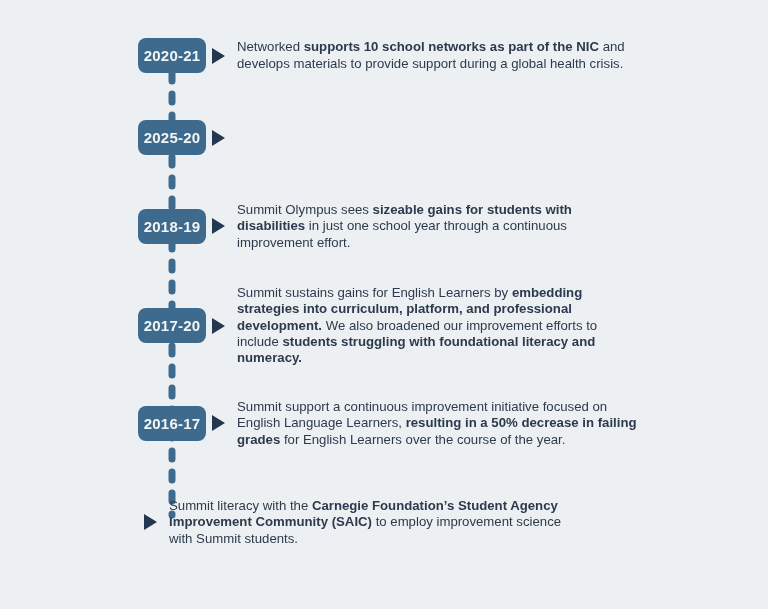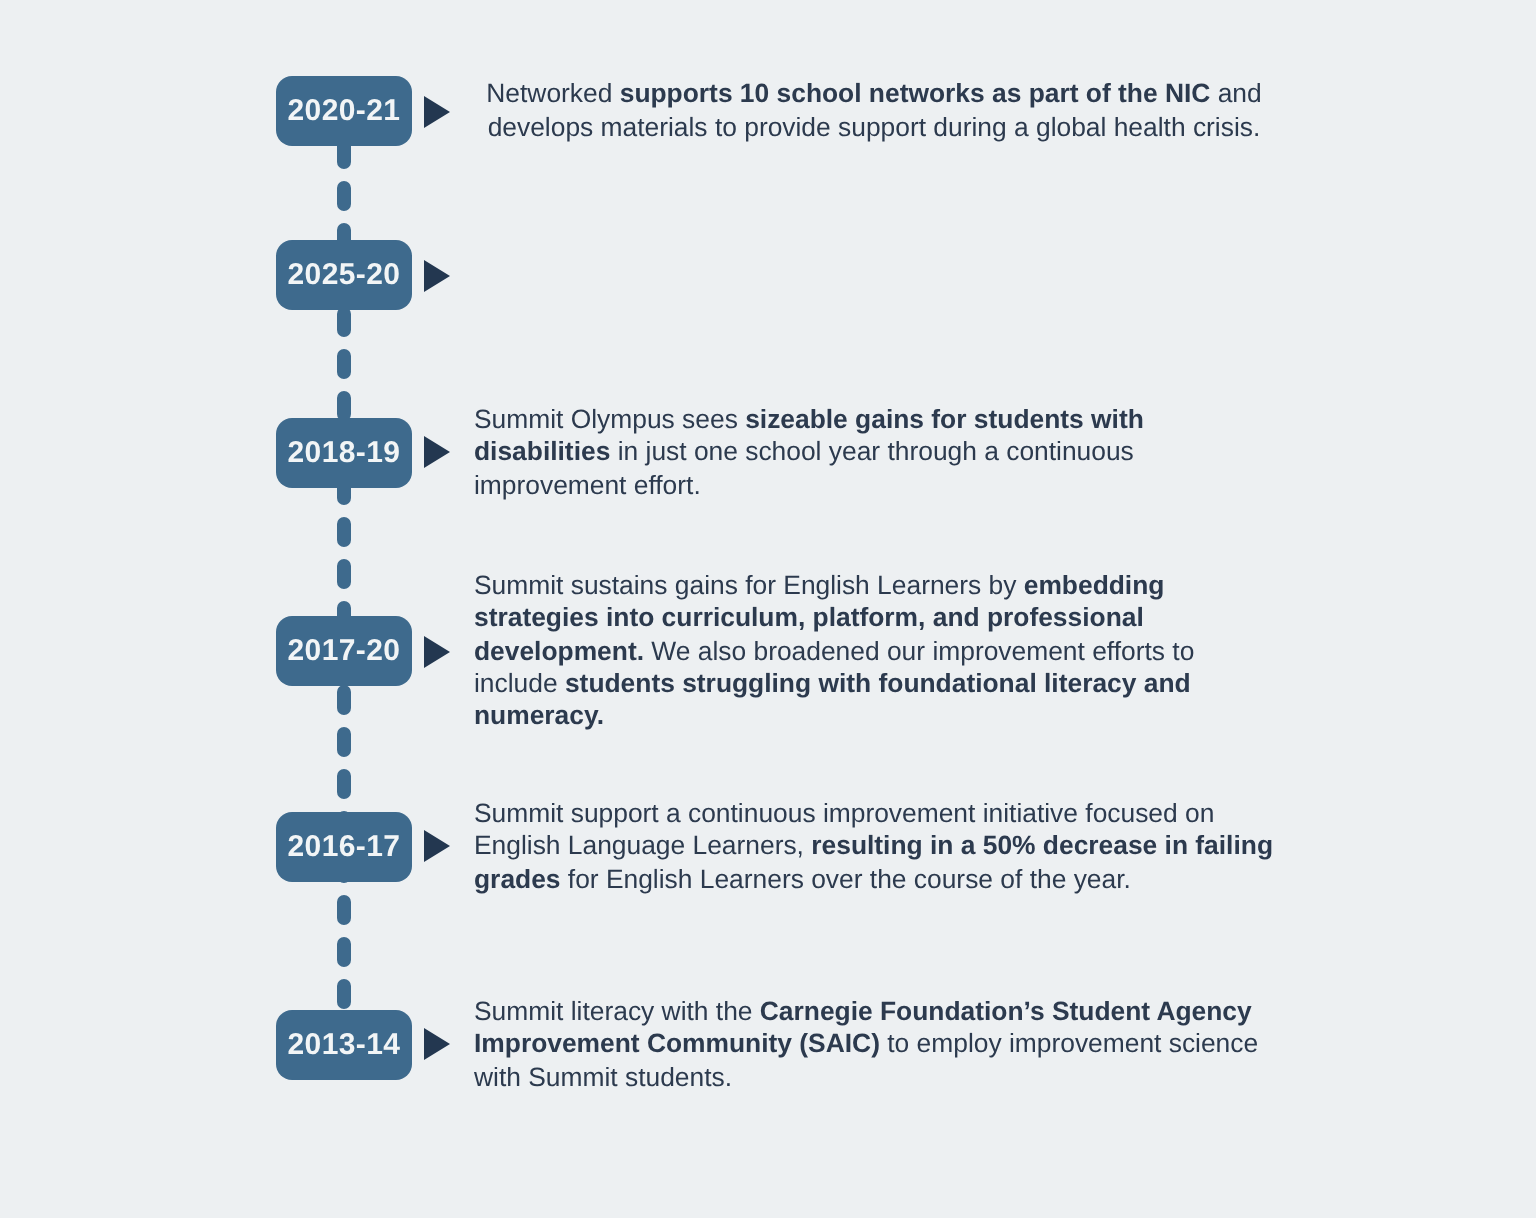--- a/index.html
+++ b/index.html
@@ -70,21 +70,21 @@
   .desc b{font-weight:700;margin-top:19px;}
 </style>
 </head>
 <body>
 
 <div class="canvas">
   <svg class="dashline" width="8" height="452" viewBox="0 0 8 452" aria-hidden="true">
     <line x1="4" y1="5" x2="4" y2="447"></line>
   </svg>
   <div id="entries">
-  <div class="entry" style="top: 38px; text-align: center;">
+  <div class="entry" style="top: 38px;">
     <div class="badge">
       <span class="year">2020-21</span>
     </div>
     <div class="arrow"></div>
     <p class="desc"><span>Networked </span><b>supports 10 school networks as part of the NIC</b><span> and develops materials to provide support during a global health crisis.</span></p>
   </div>
 
   <div class="entry" style="top: 120px;">
     <div class="badge">
       <span class="year">2025-20</span>
@@ -110,20 +110,17 @@
 
   <div class="entry" style="top: 399px;">
     <div class="badge">
       <span class="year">2016-17</span>
     </div>
     <div class="arrow"></div>
     <p class="desc"><span>Summit support a continuous improvement initiative focused on English Language Learners, </span><b>resulting in a 50% decrease in failing grades</b><span> for English Learners over the course of the year.</span></p>
   </div>
 
   <div class="entry" style="top: 498px;">
-    <div class="badge">
-      <span class="year">2013-14</span>
-    </div>
     <div class="arrow"></div>
     <p class="desc"><span>Summit literacy with the </span><b>Carnegie Foundation’s Student Agency Improvement Community (SAIC)</b><span> to employ improvement science with Summit students.</span></p>
   </div>
 </div>
 </div>
 
 </body></html>

